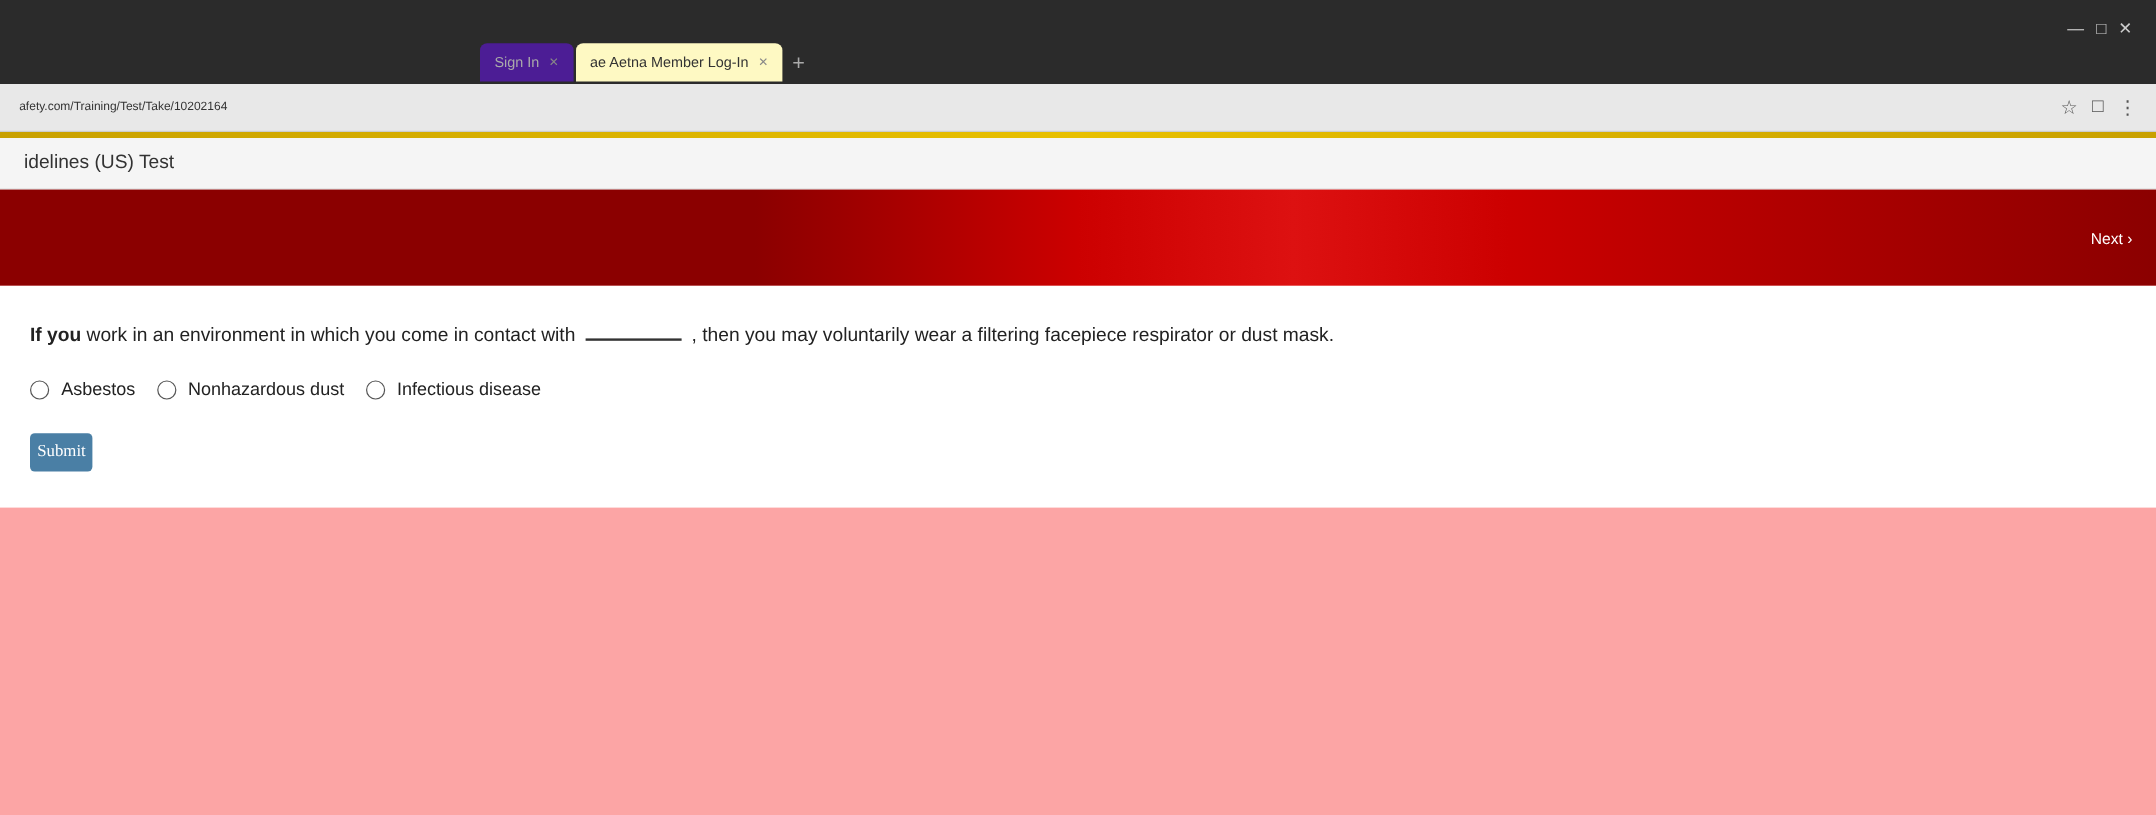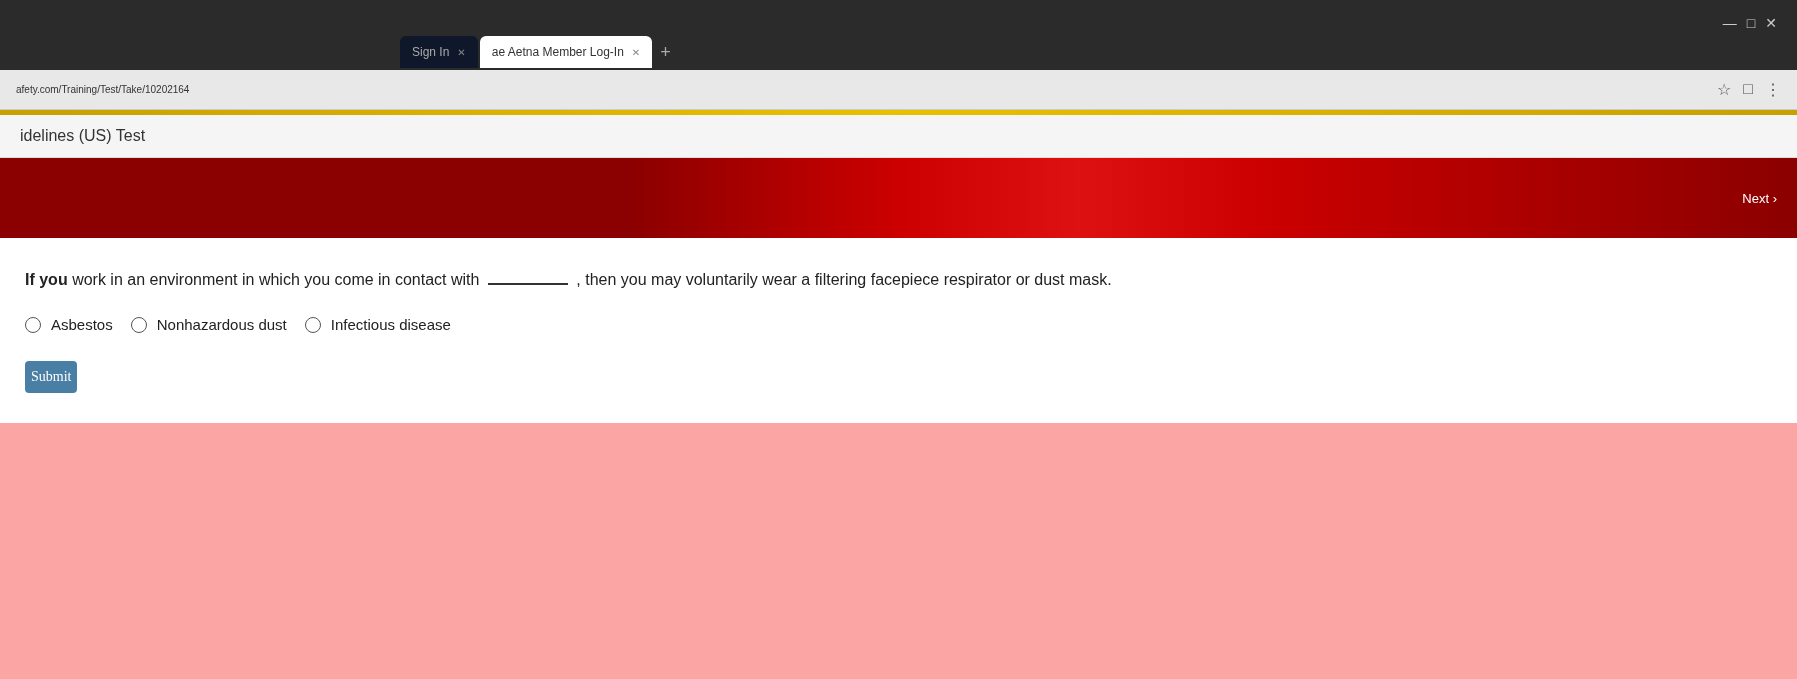--- a/index.html
+++ b/index.html
@@ -23,34 +23,34 @@
     }
 
     .tab-bar {
       display: flex;
       align-items: center;
       height: 36px;
       padding-left: 400px;
     }
 
     .tab {
-      background: #0f172a;
+      background: #4c1d95;
       color: #aaa;
       padding: 0 12px;
       height: 32px;
       display: flex;
       align-items: center;
       font-size: 12px;
       border-radius: 6px 6px 0 0;
       gap: 8px;
       margin-right: 2px;
     }
 
     .tab.active {
-      background: #ffffff;
+      background: #fef9c3;
       color: #333;
     }
 
     .tab-close {
       font-size: 10px;
       color: #888;
       cursor: pointer;
     }
 
     .tab-add {

